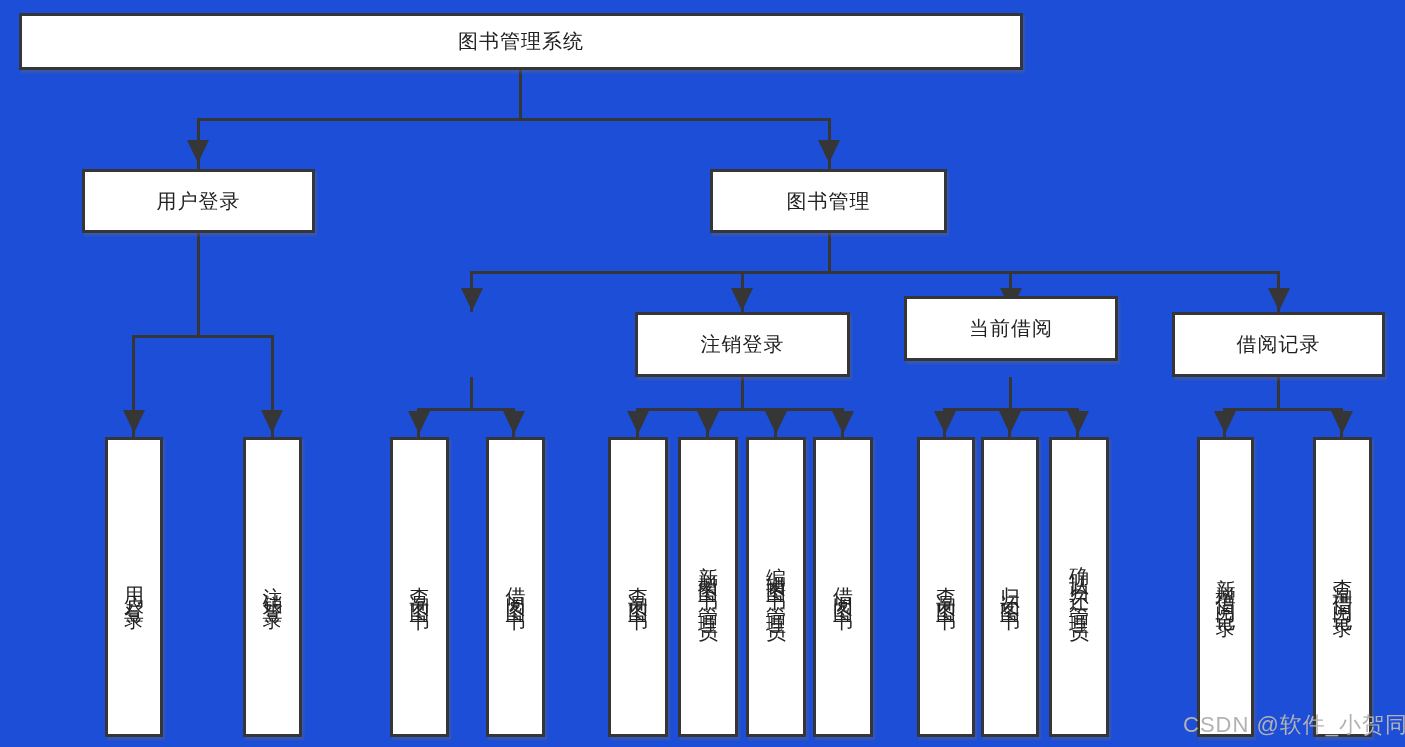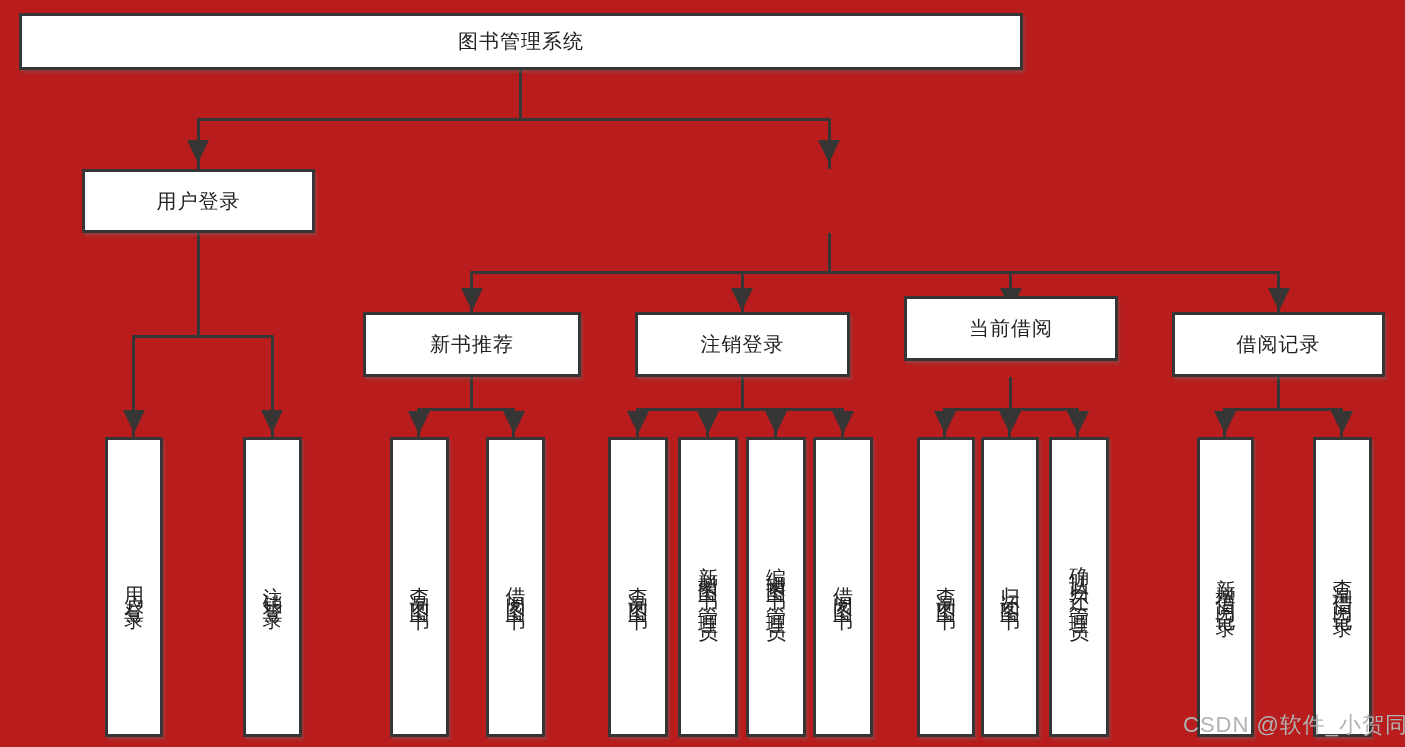--- a/index.html
+++ b/index.html
@@ -1,17 +1,17 @@
 <!DOCTYPE html>
 <html><head>
 <meta charset="utf-8">
 <style>
   html,body{margin:0;padding:0;background:#ffffff;}
   .canvas{
-    position:relative;width:1405px;height:747px;background:#b91c1c;overflow:hidden;
+    position:relative;width:1405px;height:747px;background:#1d4ed8;overflow:hidden;
     font-family:"Liberation Sans","DejaVu Sans",sans-serif;
   }
   
   .vl{position:absolute;display:block;width:3px;background:#363636;}
   .hl{position:absolute;display:block;height:3px;background:#363636;}
   .ar{position:absolute;display:block;width:0;height:0;
       border-left:11px solid transparent;border-right:11px solid transparent;
       border-top:23px solid #363636;}
   
   .box{position:absolute;box-sizing:border-box;background:#ffffff;border:3px solid #363636;
@@ -87,24 +87,24 @@
   <i class="vl" style="left:1340px;top:408px;height:29px"></i>
   <i class="ar" style="left:1331px;top:411px"></i>
 
   <div class="box hnode" style="left:19px;top:13px;width:1004px;height:57px">
     <span>图书管理系统</span>
   </div>
 
   <div class="box hnode" style="left:82px;top:169px;width:233px;height:64px">
     <span>用户登录</span>
   </div>
+  <div class="box hnode" style="left:710px;top:169px;width:237px;height:64px">
+    <span>图书管理</span>
+  </div>
 
-  <div class="box hnode" style="left:363px;top:312px;width:218px;height:65px">
-    <span>新书推荐</span>
-  </div>
   <div class="box hnode" style="left:635px;top:312px;width:215px;height:65px">
     <span>注销登录</span>
   </div>
   <div class="box hnode" style="left:904px;top:296px;width:214px;height:65px">
     <span>当前借阅</span>
   </div>
   <div class="box hnode" style="left:1172px;top:312px;width:213px;height:65px">
     <span>借阅记录</span>
   </div>
 

